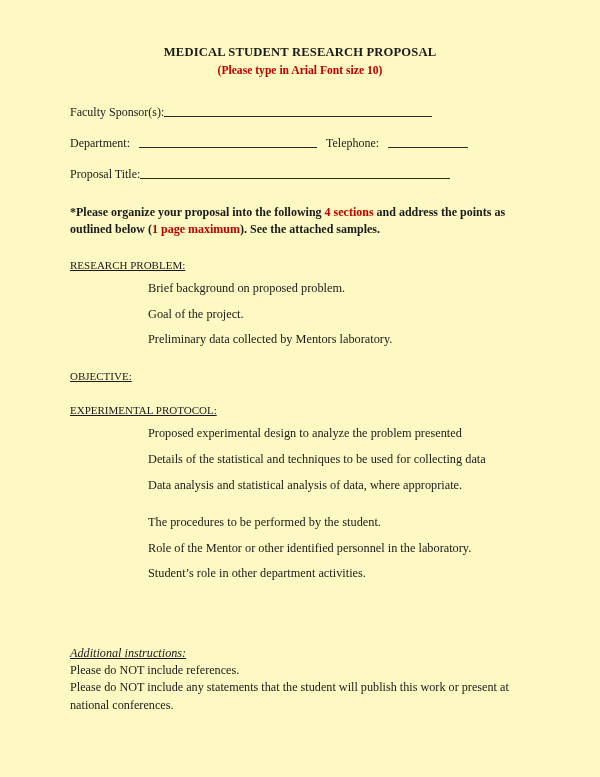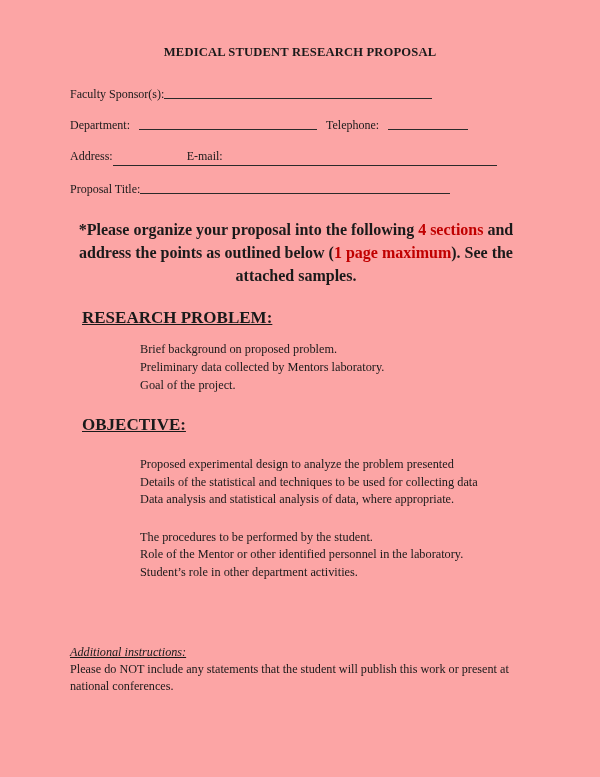--- a/index.html
+++ b/index.html
@@ -12,21 +12,21 @@
     width: 600px;
     height: 777px;
     position: relative;
     font-family: "Liberation Serif", "DejaVu Serif", serif;
     color: #1a1a1a;
     overflow: hidden;
   }
   .page {
     position: absolute;
     inset: 0;
-    background: #fca5a5;
+    background: #fef9c3;
     padding: 16px;
   }
   .content {
     position: absolute;
     left: 70px;
     top: 44px;
     width: 460px;
   }
 
   
@@ -73,47 +73,46 @@
     display: inline-block;
     border-bottom: 1.4px solid #2a2a2a;
     padding-bottom: 1px;
     width: 384px;
   }
   .addr-spacer { display: inline-block; width: 74px; }
   .addr-tail   { display: inline-block; width: 214px; }
 
   
   .instructions {
-    font-size: 16px;
+    font-size: 12px;
     font-weight: bold;
     line-height: 1.42;
     margin-top: 22px;
     width: 452px;
-    text-align: center;
   }
   .red { color: #c00000; }
 
   
   .section { margin-top: 20px; }
   .section-heading {
-    font-size: 17px;
-    font-weight: bold;
+    font-size: 11px;
+    font-weight: normal;
     text-decoration: underline;
     text-underline-offset: 1px;
     line-height: 1.3;
-    margin: 12px;
+    margin: 0;
   }
   .section-body {
     margin: 0;
     padding-left: 70px;
   }
   .section-line {
     font-size: 12.3px;
     line-height: 1.43;
-    margin: 0;
+    margin: 8px;
     white-space: nowrap;
   }
 
   
   .footer {
     margin-top: 60px;
     width: 472px;
   }
   .footer-heading {
     font-size: 12.2px;
@@ -131,74 +130,74 @@
   }
 </style>
 </head>
 <body>
 
 <div class="page">
   <div class="content">
 
     <div class="title-block">
       <div class="doc-title">MEDICAL STUDENT RESEARCH PROPOSAL</div>
+      <div class="doc-subtitle">(Please type in Arial Font size 10)</div>
     </div>
 
     <div class="form-area">
 
       <div class="form-row">
         <span class="form-label">Faculty Sponsor(s):</span><span class="rule rule-faculty"></span>
       </div>
 
       <div class="form-row">
         <span class="form-label">Department:</span><span class="gap-sm"></span><span class="rule rule-dept"></span><span class="gap-sm"></span><span class="form-label">Telephone:</span><span class="gap-sm"></span><span class="rule rule-tel"></span>
       </div>
 
-      <div class="form-row">
-        <span class="form-label">Address:</span><span class="addr-run"><span class="addr-spacer"></span><span>E-mail:</span><span class="addr-tail"></span></span>
-      </div>
 
       <div class="form-row">
         <span class="form-label">Proposal Title:</span><span class="rule rule-title"></span>
       </div>
 
     </div>
 
     <p class="instructions"><span>*Please organize your proposal into the following </span><span class="red">4 sections</span><span> and address the points as outlined below (</span><span class="red">1 page maximum</span><span>). See the attached samples.</span></p>
 
     <div class="section">
       <div class="section-heading">RESEARCH PROBLEM:</div>
       <div class="section-body">
         <div class="section-line">Brief background on proposed problem.</div>
+        <div class="section-line">Goal of the project.</div>
         <div class="section-line">Preliminary data collected by Mentors laboratory.</div>
-        <div class="section-line">Goal of the project.</div>
       </div>
     </div>
 
     <div class="section">
       <div class="section-heading">OBJECTIVE:</div>
     </div>
 
     <div class="section">
+      <div class="section-heading">EXPERIMENTAL PROTOCOL:</div>
       <div class="section-body">
         <div class="section-line">Proposed experimental design to analyze the problem presented</div>
         <div class="section-line">Details of the statistical and techniques to be used for collecting data</div>
         <div class="section-line">Data analysis and statistical analysis of data, where appropriate.</div>
       </div>
     </div>
 
     <div class="section">
       <div class="section-body">
         <div class="section-line">The procedures to be performed by the student.</div>
         <div class="section-line">Role of the Mentor or other identified personnel in the laboratory.</div>
         <div class="section-line">Student’s role in other department activities.</div>
       </div>
     </div>
 
     <div class="footer">
       <div>
         <span class="footer-heading">Additional instructions:</span>
       </div>
+      <p class="footer-line">Please do NOT include references.</p>
       <p class="footer-line">Please do NOT include any statements that the student will publish this work or present at national conferences.</p>
     </div>
 
   </div>
 </div>
 
 </body></html>

